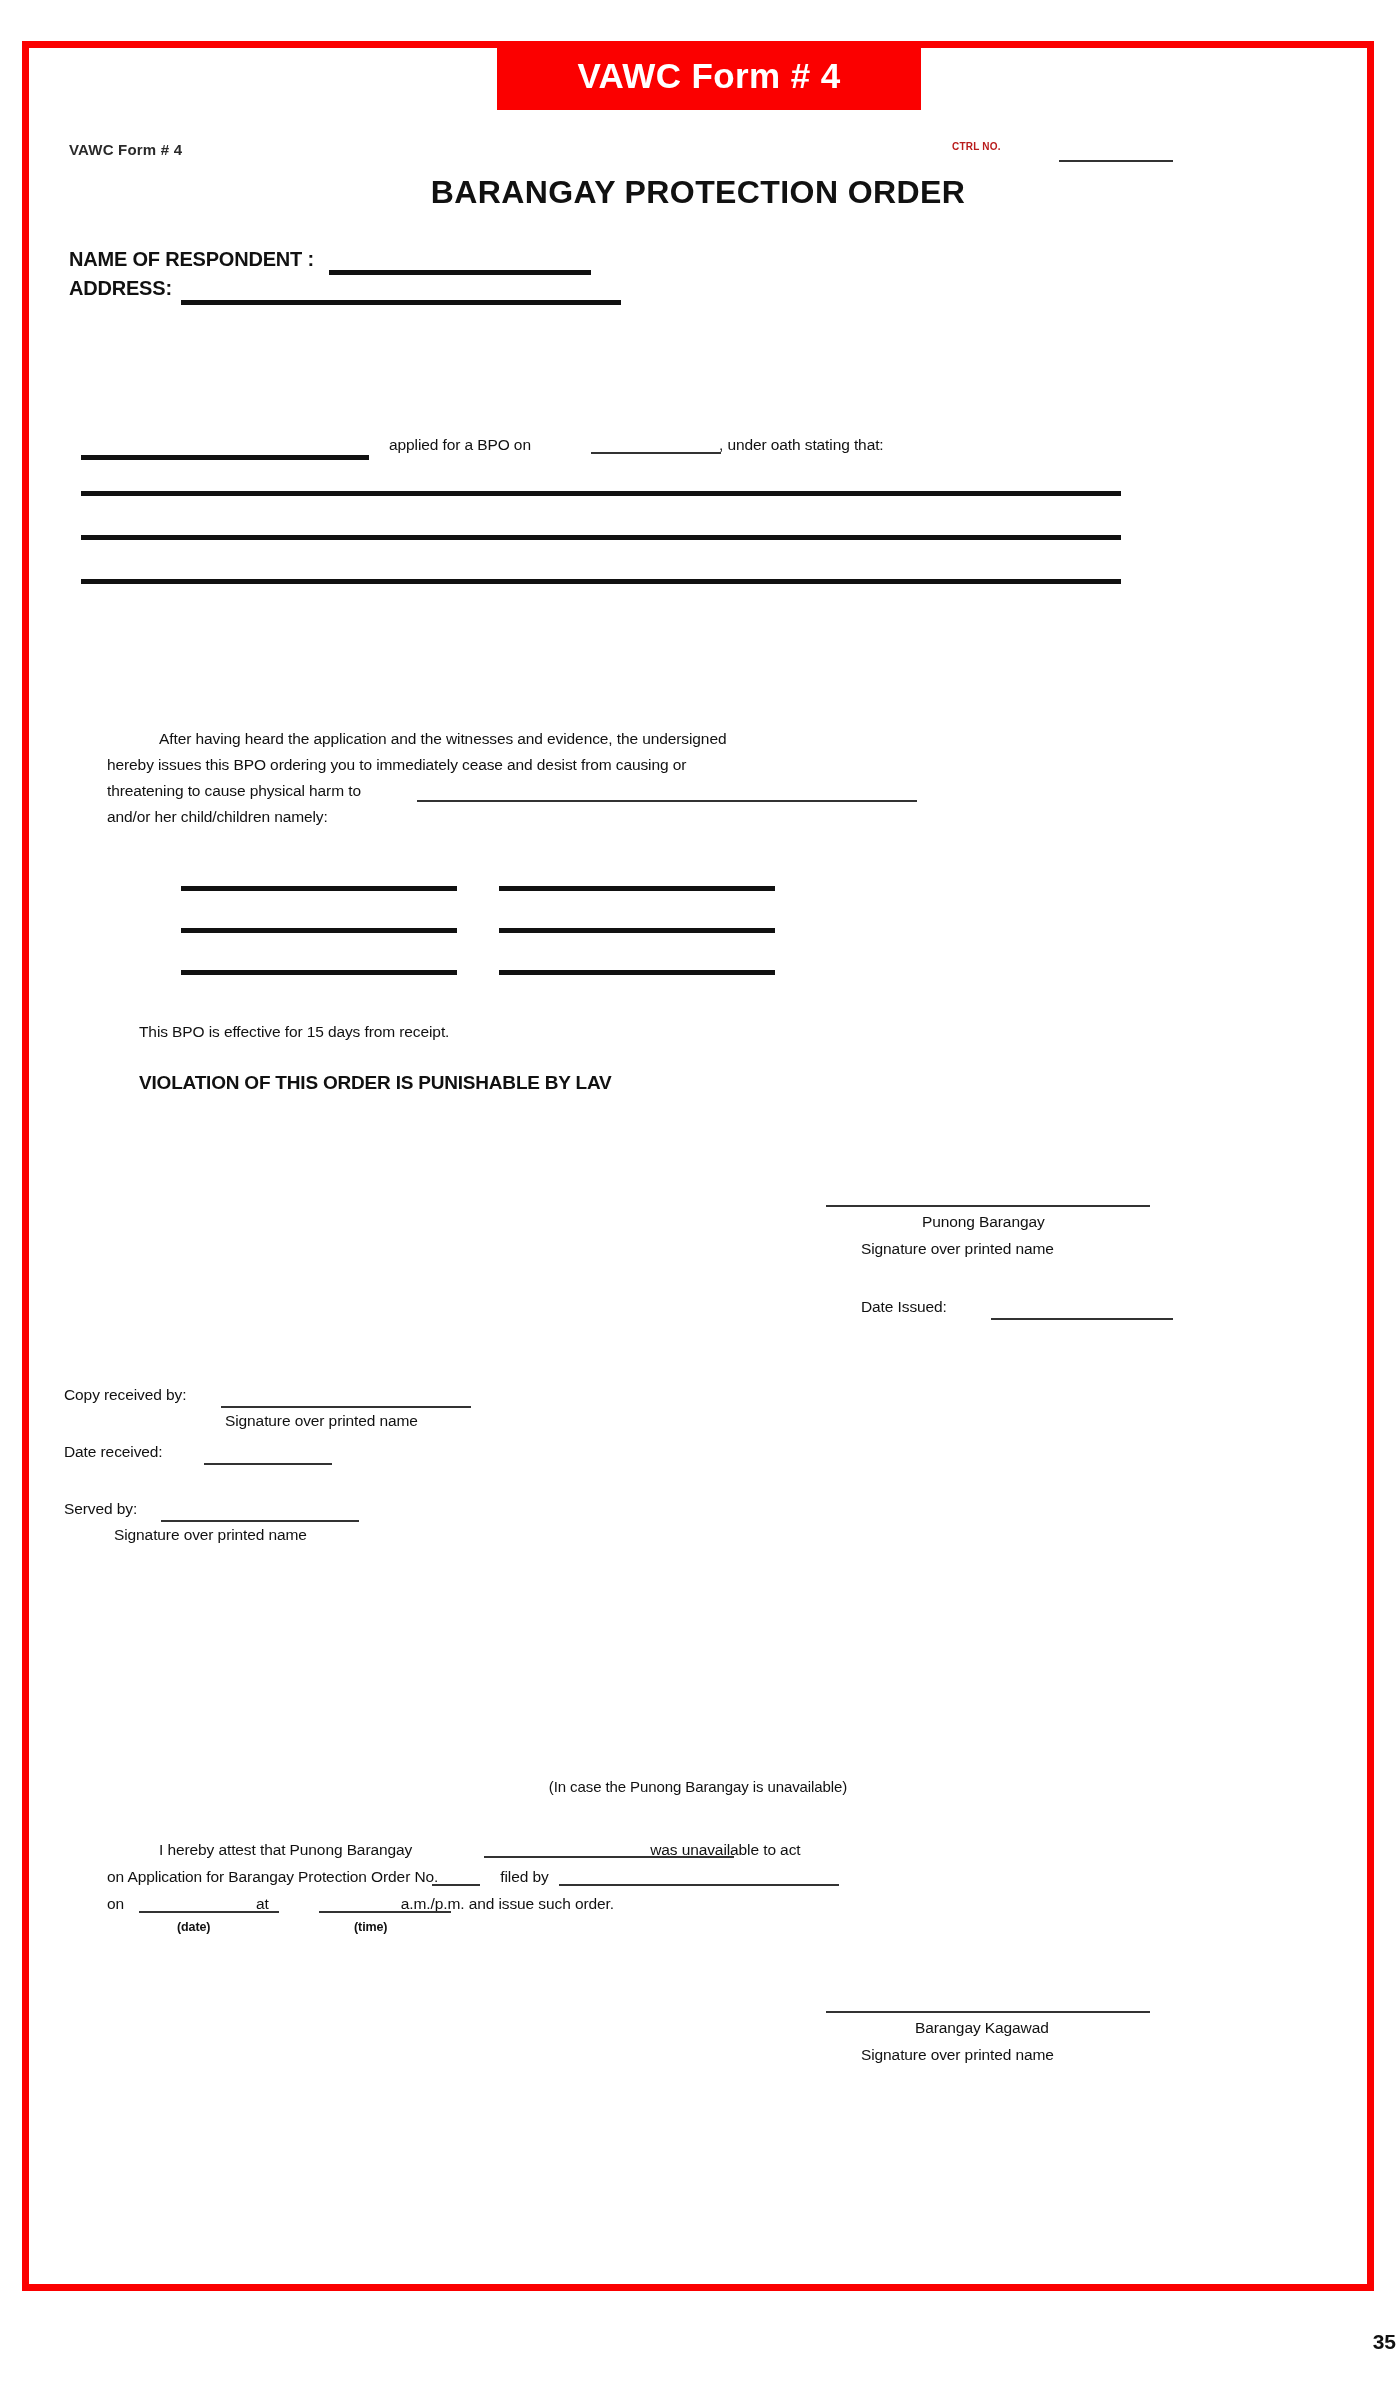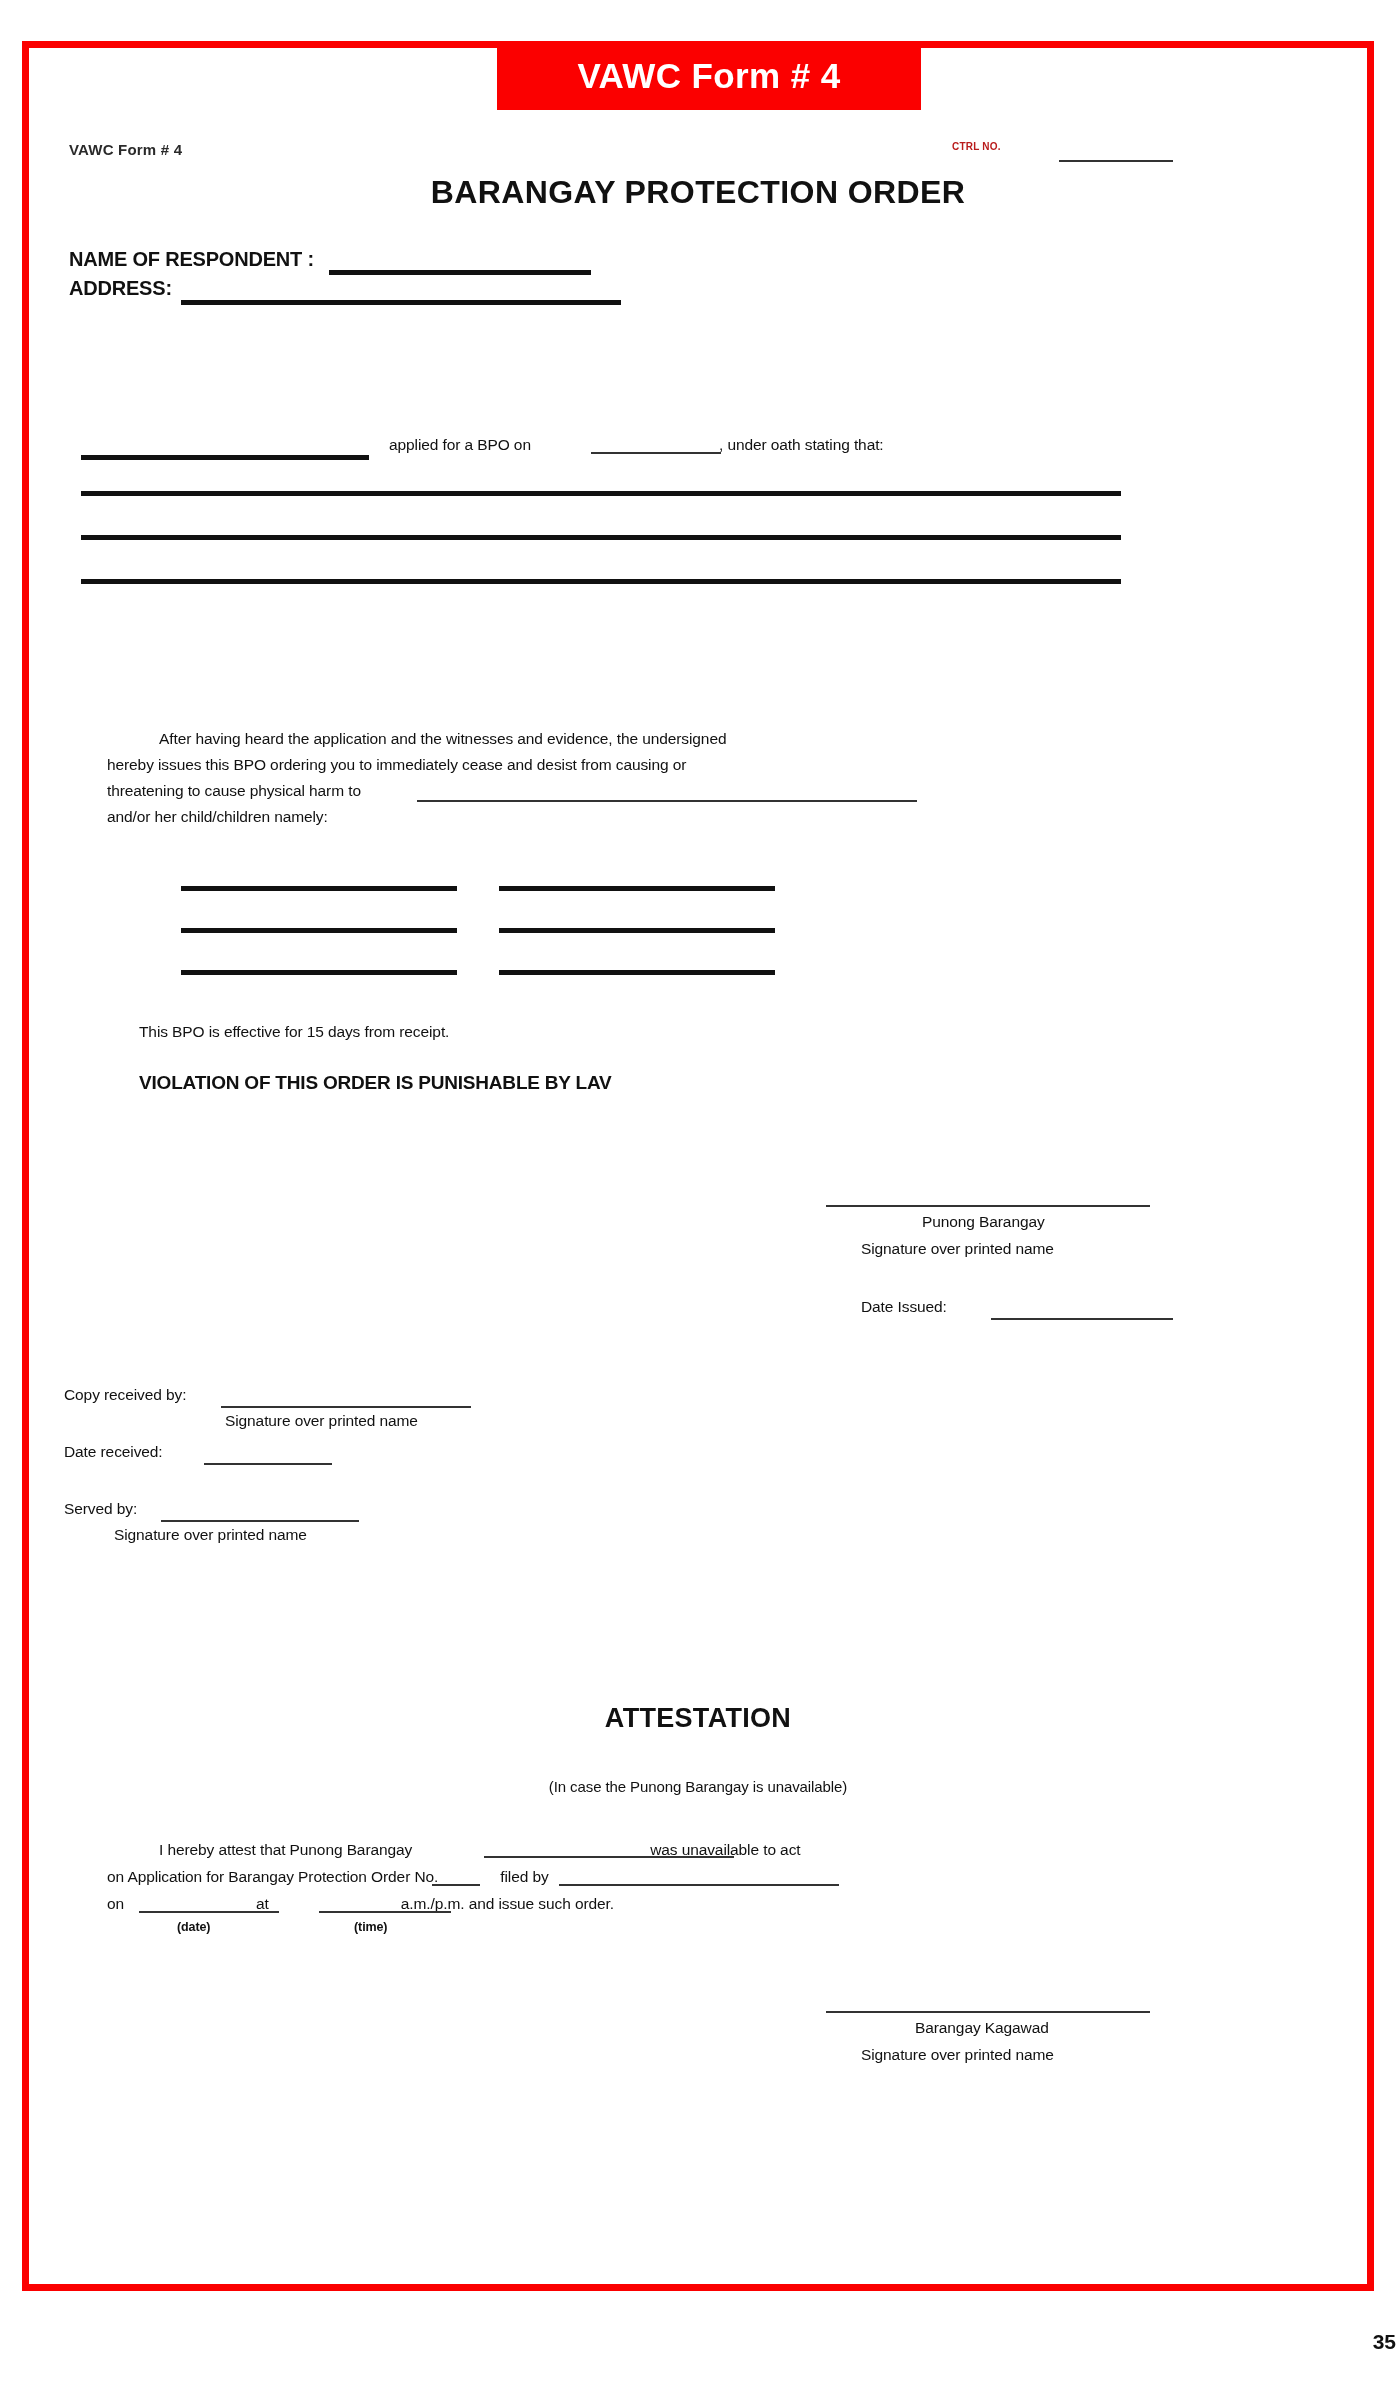--- a/index.html
+++ b/index.html
@@ -203,21 +203,20 @@
     <div class="rule thin" style="left:192px;top:1358px;width:250px;"></div>
     <div class="sig-cap" style="left:196px;top:1364px;">Signature over printed name</div>
 
     <div class="sig-cap" style="left:35px;top:1395px;">Date received:</div>
     <div class="rule thin" style="left:175px;top:1415px;width:128px;"></div>
 
     <div class="sig-cap" style="left:35px;top:1452px;">Served by:</div>
     <div class="rule thin" style="left:132px;top:1472px;width:198px;"></div>
     <div class="sig-cap" style="left:85px;top:1478px;">Signature over printed name</div>
 
-    <div class="attestation-heading">ATTESTATION</div>
     <div class="attest-sub">(In case the Punong Barangay is unavailable)</div>
 
     <div class="attest-body">
       <span class="indent"></span><span>I hereby attest that Punong Barangay</span><span style="display:inline-block;width:238px;"></span><span>was unavailable to act</span><br>
       <span>on Application for Barangay Protection Order No.</span><span style="display:inline-block;width:62px;"></span><span>filed by</span><br>
       <span>on</span><span style="display:inline-block;width:132px;"></span><span>at</span><span style="display:inline-block;width:132px;"></span><span>a.m./p.m. and issue such order.</span>
     </div>
 
     <div class="rule thin" style="left:455px;top:1808px;width:250px;"></div>
     <div class="rule thin" style="left:403px;top:1836px;width:48px;"></div>

